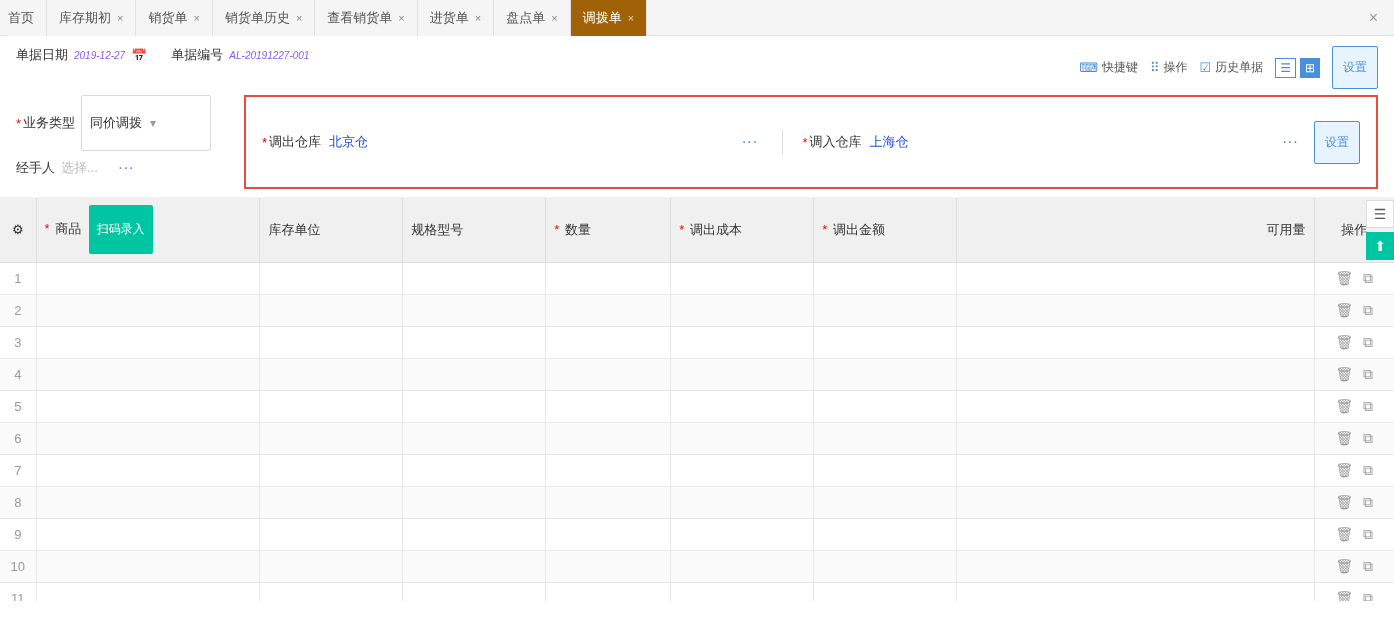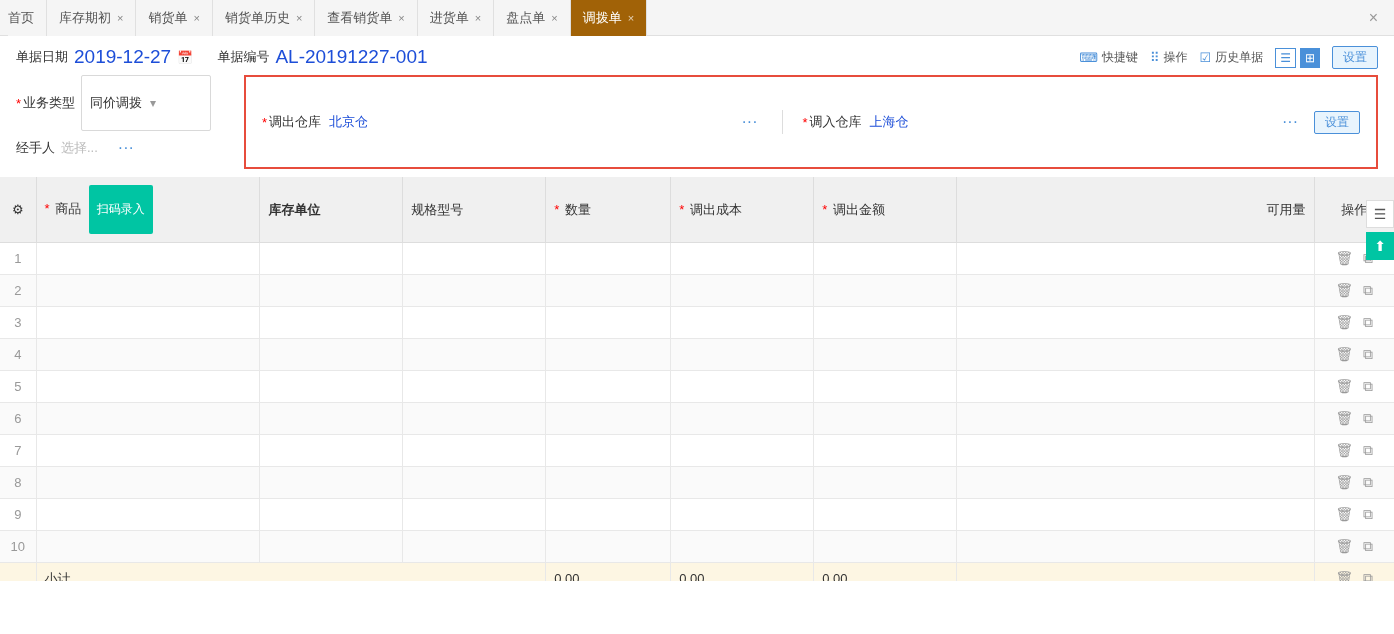--- a/index.html
+++ b/index.html
@@ -56,22 +56,23 @@
       color: #333;
       white-space: nowrap;
       margin-right: 6px;
       font-size: 13px;
     }
     .required-star {
       color: #f00;
       margin-right: 2px;
     }
     .form-value {
-      color: #1d4ed8;
-      font-size: 19px;
+      color: #8b5cf6;
+      font-size: 10px;
+      font-style: italic;
     }
     .form-input-box {
       display: flex;
       align-items: center;
       border: 1px solid #d9d9d9;
       border-radius: 2px;
       padding: 18px 8px;
       background: #fff;
       min-width: 120px;
     }
@@ -96,21 +97,21 @@
       color: #555;
     }
     .action-icon {
       font-size: 13px;
       color: #4a90d9;
     }
     .btn-set {
       background: #e8f4fd;
       border: 1px solid #4a90d9;
       color: #4a90d9;
-      padding: 2px 10px;
+      padding: 12px 10px;
       border-radius: 2px;
       cursor: pointer;
       font-size: 12px;
     }
     
     
     .warehouse-section {
       border: 2px solid #e74c3c;
       margin: 0 0 0 0;
       padding: 12px 16px;
@@ -369,21 +370,21 @@
 <div class="table-wrapper">
   <table>
     <thead>
       <tr>
         <th class="gear-col">⚙</th>
         <th style="min-width:120px;">
           <span class="th-required">*</span>
           <span>商品</span>
           <button class="scan-btn">扫码录入</button>
         </th>
-        <th style="min-width:80px;font-weight:bold;">库存单位</th>
+        <th style="min-width:80px;">库存单位</th>
         <th style="min-width:80px;">规格型号</th>
         <th style="min-width:70px;">
           <span class="th-required">*</span>
           <span>数量</span>
         </th>
         <th style="min-width:80px;">
           <span class="th-required">*</span>
           <span>调出成本</span>
         </th>
         <th style="min-width:80px;">
@@ -528,20 +529,34 @@
         <td></td>
         <td></td>
         <td></td>
         <td></td>
         <td></td>
         <td class="col-actions">
           <span class="icon-btn">🗑</span>
           <span class="icon-btn">⧉</span>
         </td>
       </tr>
+      <tr>
+        <td class="row-num">11</td>
+        <td></td>
+        <td></td>
+        <td></td>
+        <td></td>
+        <td></td>
+        <td></td>
+        <td></td>
+        <td class="col-actions">
+          <span class="icon-btn">🗑</span>
+          <span class="icon-btn">⧉</span>
+        </td>
+      </tr>
       <tr class="subtotal">
         <td></td>
         <td colspan="3">小计</td>
         <td>0.00</td>
         <td>0.00</td>
         <td>0.00</td>
         <td></td>
         <td class="col-actions">
           <span class="icon-btn">🗑</span>
           <span class="icon-btn">⧉</span>

